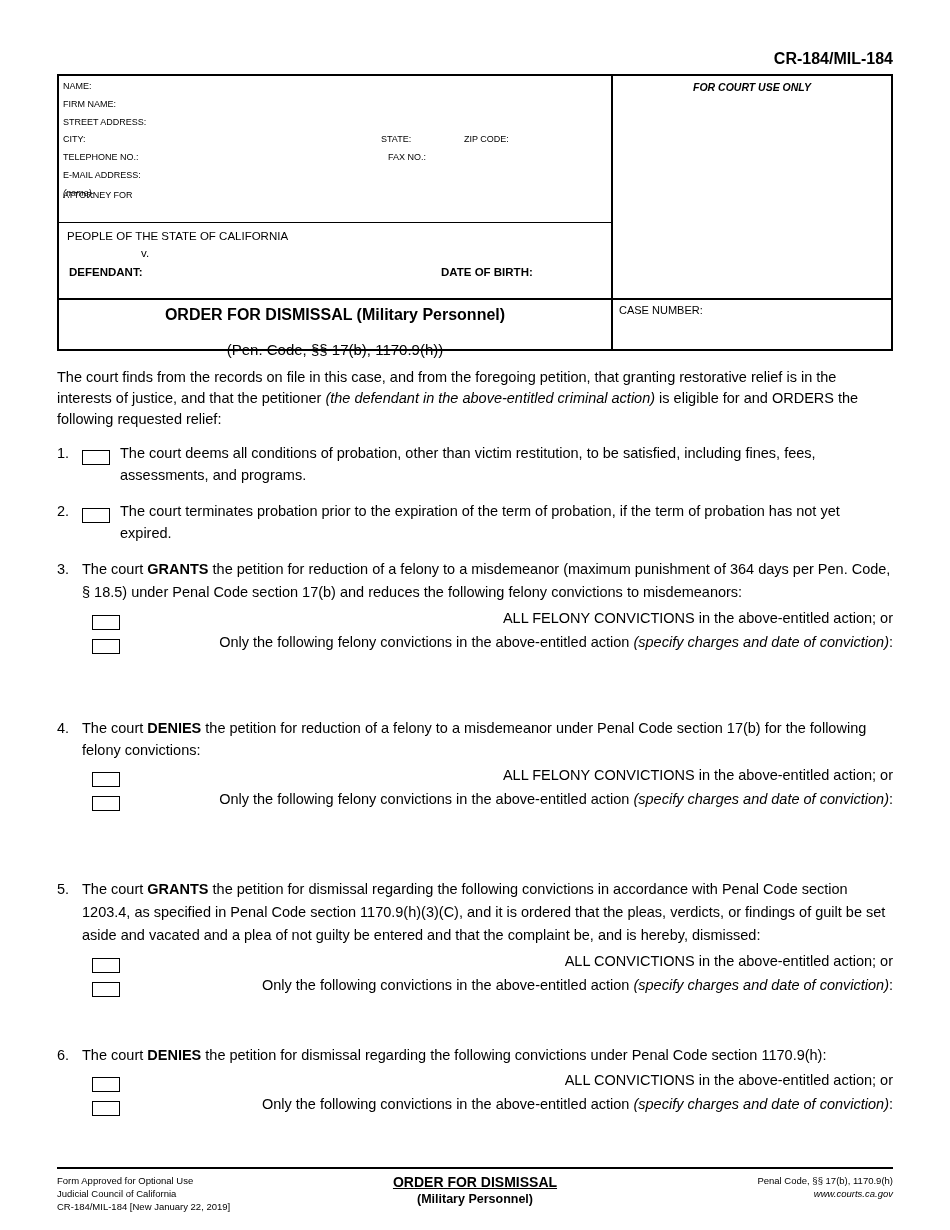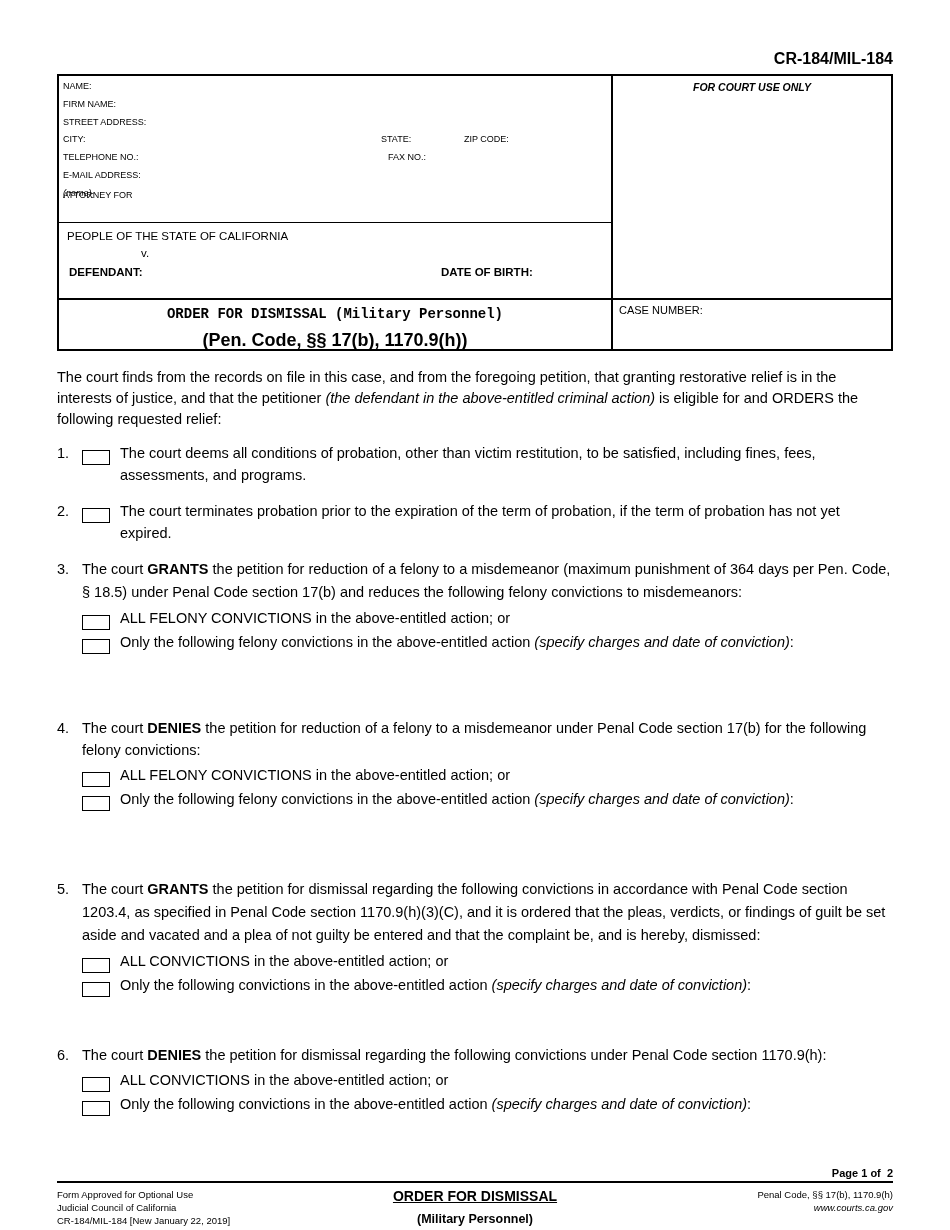--- a/index.html
+++ b/index.html
@@ -37,39 +37,39 @@
   .off-barno { left: 289px; }
   .off-state { left: 318px; }
   .off-zip { left: 401px; }
   .off-fax { left: 325px; }
   .parties-plaintiff { font-size: 11.5px; margin-left: 2px; }
   .parties-vs { font-size: 11.5px; margin-left: 76px; margin-top: 5px; }
   .parties-def { position: relative; height: 16px; font-size: 11.5px; margin-top: 7px; }
   .parties-def span { position: absolute; top: 0; white-space: nowrap; font-weight: bold; }
   .def-label { left: 4px; }
   .dob-label { left: 352px; margin-left: 24px; }
-  .title-line1 { font-size: 14px; font-weight: bold; font-family: Liberation Mono, monospace; }
-  .title-line2 { font-size: 18px; font-weight: bold; margin-top: 8px; }
+  .title-line1 { font-size: 16px; font-weight: bold; }
+  .title-line2 { font-size: 15px; font-weight: normal; margin-top: 17px; }
   
   .intro { margin-top: 16px; font-size: 14.5px; line-height: 21px; }
   .item { display: flex; font-size: 14.5px; line-height: 22px; }
   .item .num { flex: 0 0 25px; }
   .item .cbx-lead { flex: 0 0 38px; padding-top: 3px; }
   .item .itext { flex: 1; }
   .checkbox {
     display: inline-block;
     width: 28px; height: 15px;
     border: 1.5px solid #000;
     background: #fff;
     vertical-align: middle;
   }
   .sub { display: flex; align-items: flex-start; line-height: 20px; margin-top: 1px; }
   .sub .cbx-wrap { flex: 0 0 38px; padding-top: 3px; }
   .sub .sublabel { flex: 1; }
-  .subs { margin-top: 4px; }
+  .subs { margin-top: 4px; text-align: right; }
   .mt-item1 { margin-top: 12px; }
   .mt-item2 { margin-top: 14px; }
   .mt-item3 { margin-top: 14px; }
   .item3-5 { line-height: 23px; }
   .writein { width: 100%; }
   .writein-3 { height: 62px; }
   .writein-4 { height: 66px; }
   .writein-5 { height: 46px; }
   .writein-6 { height: 48px; }
   i { font-style: italic; }
@@ -85,21 +85,21 @@
   .footer-rule { border: none; border-top: 2px solid #000; margin-top: 2px; }
   .footer {
     display: grid;
     grid-template-columns: 290px 1fr 290px;
     margin-top: 5px;
     align-items: start;
   }
   .footer-left { font-size: 9.5px; line-height: 13px; }
   .footer-center { text-align: center; }
   .footer-center .fc1 { font-size: 14px; font-weight: bold; text-decoration: underline; }
-  .footer-center .fc2 { font-size: 12.5px; font-weight: bold; margin-top: 8px; }
+  .footer-center .fc2 { font-size: 12.5px; font-weight: bold; margin-top: 2px; }
   .footer-right { font-size: 9.5px; line-height: 13px; text-align: right; }
 </style>
 </head>
 <body>
 
 <div class="page">
 
   <div class="form-code">CR-184/MIL-184</div>
 
   <div class="caption">
@@ -235,21 +235,20 @@
         </div>
         <div class="sub">
           <span class="cbx-wrap"><span class="checkbox"></span></span>
           <span class="sublabel"><span>Only the following convictions in the above-entitled action </span><i>(specify charges and date of conviction)</i><span>:</span></span>
         </div>
       </div>
     </div>
   </div>
   <div class="writein writein-6"></div>
 
-  <div class="pagenum">Page 1 of  2</div>
   <hr class="footer-rule">
   <div class="footer">
     <div class="footer-left">
       <div>Form Approved for Optional Use</div>
       <div>Judicial Council of California</div>
       <div>CR-184/MIL-184 [New January 22, 2019]</div>
     </div>
     <div class="footer-center">
       <div class="fc1">ORDER FOR DISMISSAL</div>
       <div class="fc2">(Military Personnel)</div>

